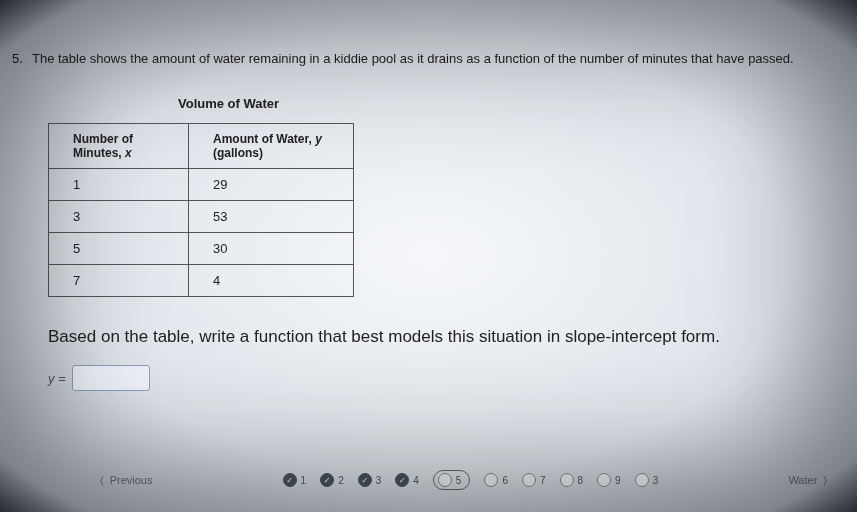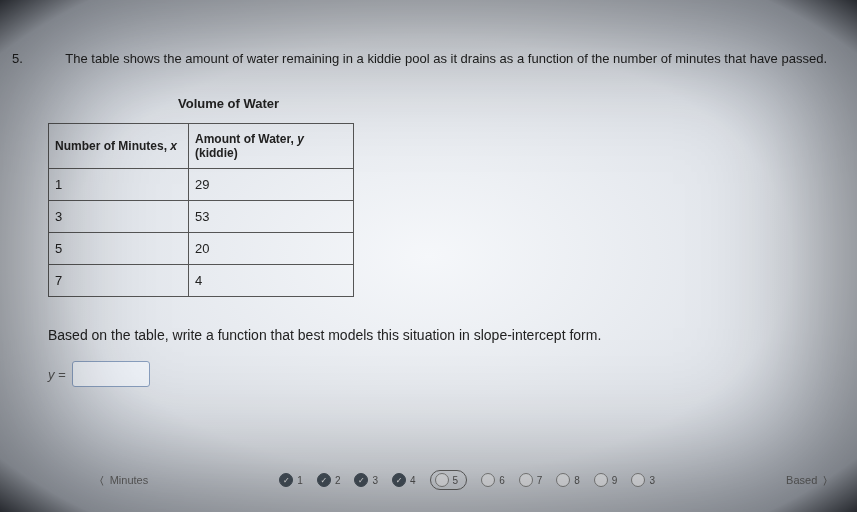--- a/index.html
+++ b/index.html
@@ -5,30 +5,30 @@
 * { box-sizing: border-box; margin: 0; padding: 0; }
 body {
   width: 857px; height: 512px;
   font-family: Arial, Helvetica, sans-serif;
   background: radial-gradient(ellipse at center, #f5f7fa 0%, #e0e4ea 60%, #b0b6c0 90%, #3a3e46 100%);
   position: relative; overflow: hidden;
 }
 .content { padding: 50px 30px 0 12px; color: #222; }
 .question-row { display: flex; font-size: 13px; line-height: 1.4; margin-bottom: 28px; }
 .qnum { width: 20px; flex-shrink: 0; }
-.qtext { flex: 1; text-align: right; }
+.qtext { flex: 1; }
 .table-wrap { margin-left: 36px; }
 .table-title { font-size: 13px; font-weight: bold; margin: 4px 0 12px 130px; }
 table { border-collapse: collapse; font-size: 13px; }
-th, td { border: 1px solid #555; padding: 8px 6px; text-align: left; font-weight: normal; }
+th, td { border: 1px solid #555; padding: 8px 24px; text-align: left; font-weight: normal; }
 th { font-weight: bold; font-size: 12px; }
 th:first-child, td:first-child { width: 140px; }
 th:last-child, td:last-child { width: 165px; }
 .em { font-style: italic; }
-.prompt2 { margin: 30px 0 0 36px; font-size: 14px; }
+.prompt2 { margin: 30px 0 0 36px; font-size: 17px; }
 .answer-row { margin: 18px 0 0 36px; display: flex; align-items: center; gap: 6px; font-size: 13px; }
 .answer-row .yl { font-style: italic; color: #555; }
 .answer-box {
   width: 78px; height: 26px; border: 1px solid #8aa0c0;
   background: #f0f4fa; border-radius: 3px;
 }
 .navbar {
   position: absolute; left: 0; right: 0; bottom: 22px;
   display: flex; align-items: center; justify-content: space-between;
   padding: 0 30px 0 100px; font-size: 11px; color: #555;
@@ -63,55 +63,55 @@
 
   <div class="table-wrap">
     <div class="table-title">Volume of Water</div>
     <table>
       <tbody>
           <tr>
         <th>
           <span>Number of Minutes, </span><span class="em">x</span>
         </th>
         <th>
-          <span>Amount of Water, </span><span class="em">y</span><span> (kiddie)</span>
+          <span>Amount of Water, </span><span class="em">y</span><span> (gallons)</span>
         </th>
       </tr>
       <tr>
             <td>1</td>
             <td>29</td>
           </tr>
       <tr>
             <td>3</td>
             <td>53</td>
           </tr>
       <tr>
             <td>5</td>
-            <td>20</td>
+            <td>30</td>
           </tr>
       <tr>
             <td>7</td>
             <td>4</td>
           </tr>
     </tbody>
       </table>
   </div>
 
   <div class="prompt2">Based on the table, write a function that best models this situation in slope-intercept form.</div>
 
   <div class="answer-row">
     <span class="yl">y =</span>
     <input class="answer-box" value="" style="">
   </div>
 </div>
 
 <div class="navbar">
   <div class="prev">
     <span>〈</span>
-    <span>Minutes</span>
+    <span>Previous</span>
   </div>
   <div class="nav-items" id="nav-items">
       <div class="nav-item">
         <div class="circ done"></div>
         <span class="num">1</span>
       </div>
       <div class="nav-item">
         <div class="circ done"></div>
         <span class="num">2</span>
       </div>
@@ -142,18 +142,18 @@
       <div class="nav-item">
         <div class="circ"></div>
         <span class="num">9</span>
       </div>
       <div class="nav-item">
         <div class="circ"></div>
         <span class="num">3</span>
       </div>
     </div>
   <div class="next">
-    <span>Based</span>
+    <span>Water</span>
     <span>〉</span>
   </div>
 </div>
 
 <div class="vignette"></div>
 
 </body></html>

